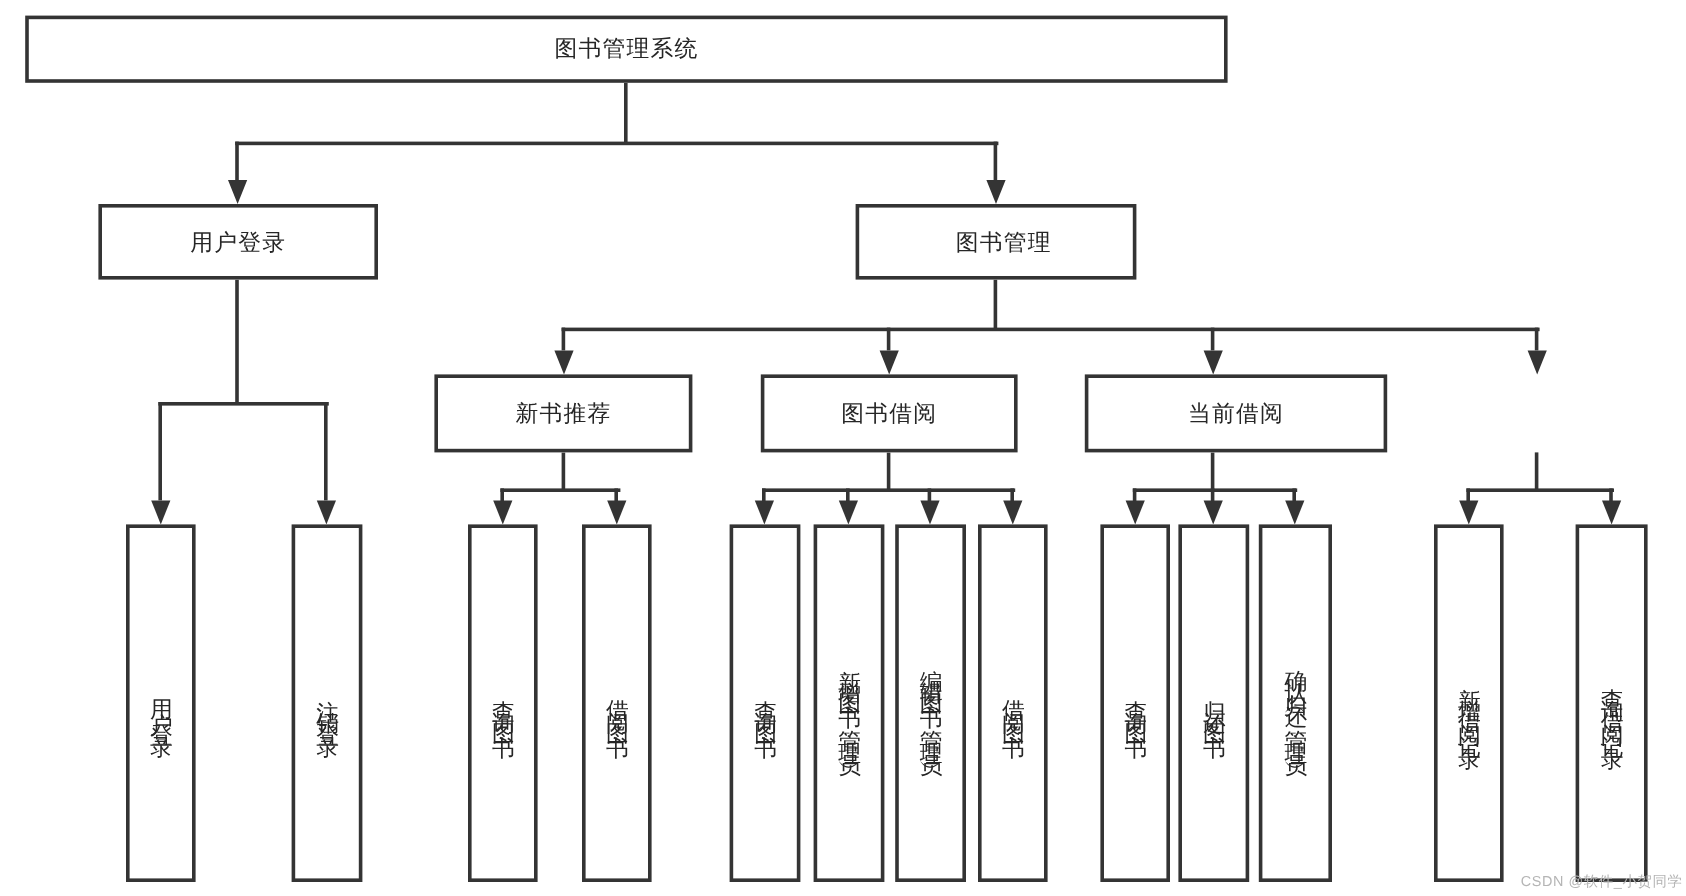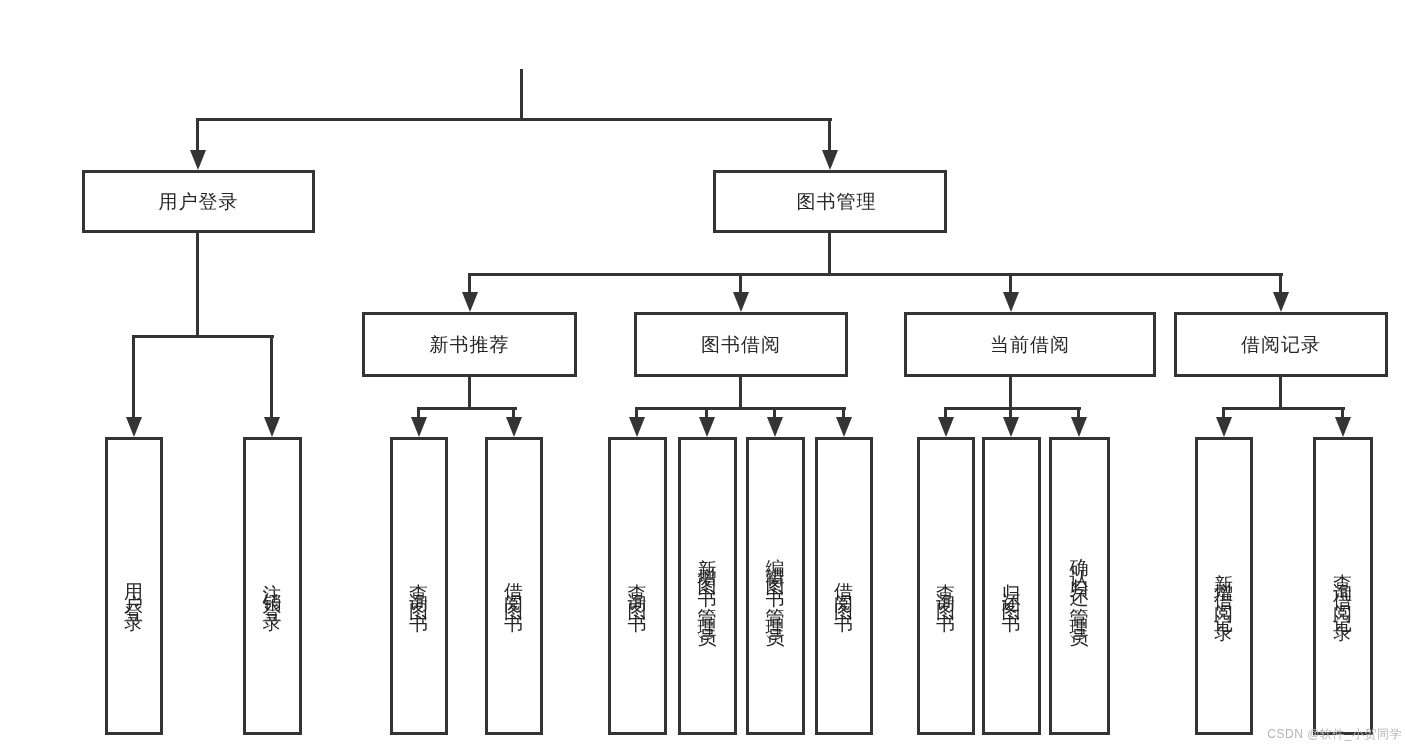--- a/index.html
+++ b/index.html
@@ -53,20 +53,21 @@
     color: var(--watermark);
     letter-spacing: 0.5px;
     z-index: 3;
   }
 </style>
 </head>
 <body>
 
 <div class="canvas">
 
+  <div class="hbox" style="left:21px; top:13px; width:1002px; height:56px;">图书管理系统</div>
 
   <div class="vline" style="left:520px; top:69px; height:51px;"></div>
   <div class="hline" style="left:196px; top:118px; width:636px;"></div>
   <div class="vline" style="left:196px; top:118px; height:32px;"></div>
   <div class="arr" style="left:190px; top:150px;"></div>
   <div class="vline" style="left:828px; top:118px; height:32px;"></div>
   <div class="arr" style="left:822px; top:150px;"></div>
 
   <div class="hbox" style="left:82px; top:170px; width:233px; height:63px;">用户登录</div>
   <div class="hbox" style="left:713px; top:170px; width:234px; height:63px;padding-left:13px;">图书管理</div>
@@ -85,21 +86,20 @@
   <div class="vline" style="left:739px; top:273px; height:19px;"></div>
   <div class="arr" style="left:733px; top:292px;"></div>
   <div class="vline" style="left:1009px; top:273px; height:19px;"></div>
   <div class="arr" style="left:1003px; top:292px;"></div>
   <div class="vline" style="left:1279px; top:273px; height:19px;"></div>
   <div class="arr" style="left:1273px; top:292px;"></div>
 
   <div class="hbox" style="left:362px; top:312px; width:215px; height:65px;">新书推荐</div>
   <div class="hbox" style="left:634px; top:312px; width:214px; height:65px;">图书借阅</div>
   <div class="hbox" style="left:904px; top:312px; width:252px; height:65px;">当前借阅</div>
-  <div class="hbox" style="left:1174px; top:312px; width:214px; height:65px;">借阅记录</div>
 
   <div class="vline" style="left:468px; top:377px; height:32px;"></div>
   <div class="hline" style="left:417px; top:407px; width:100px;"></div>
   <div class="vline" style="left:417px; top:407px; height:12px;"></div>
   <div class="arr" style="left:411px; top:417px;"></div>
   <div class="vline" style="left:512px; top:407px; height:12px;"></div>
   <div class="arr" style="left:506px; top:417px;"></div>
 
   <div class="vline" style="left:739px; top:377px; height:32px;"></div>
   <div class="hline" style="left:635px; top:407px; width:211px;"></div>

